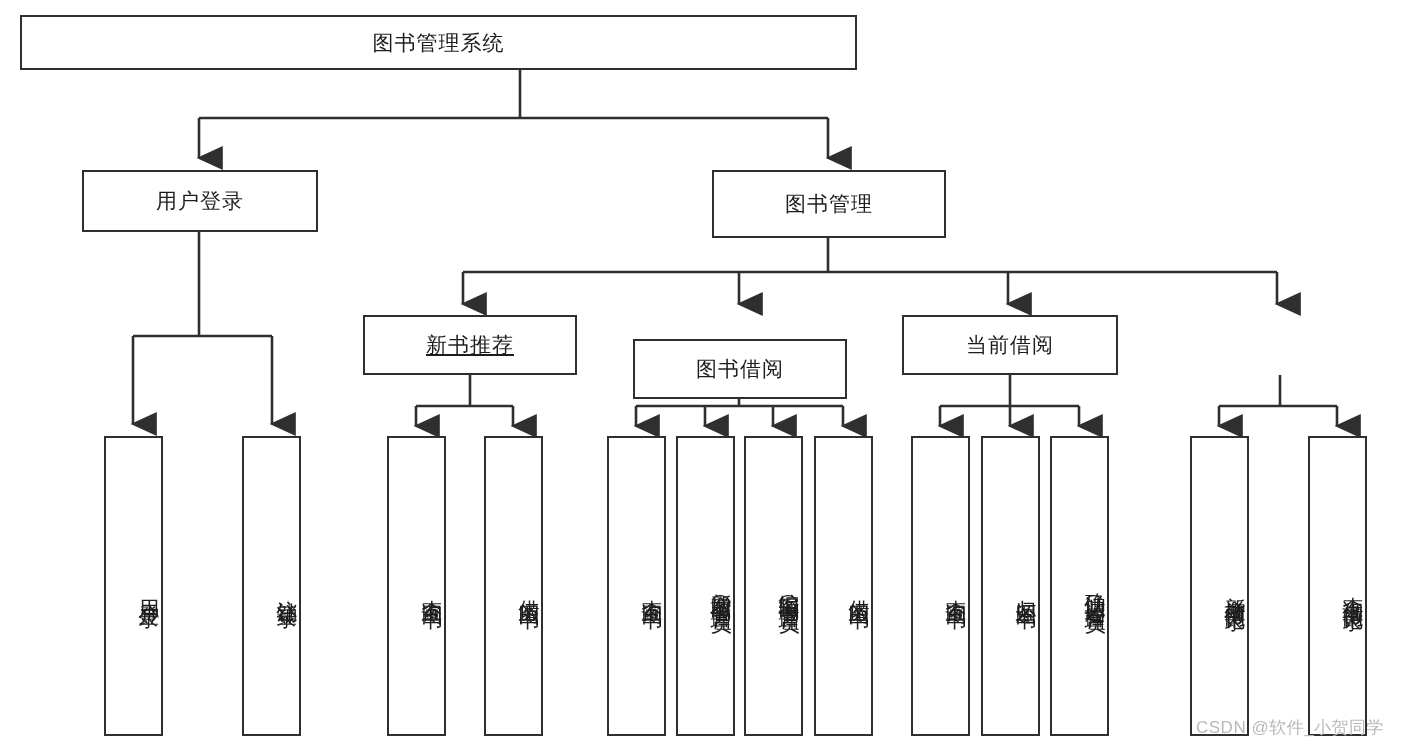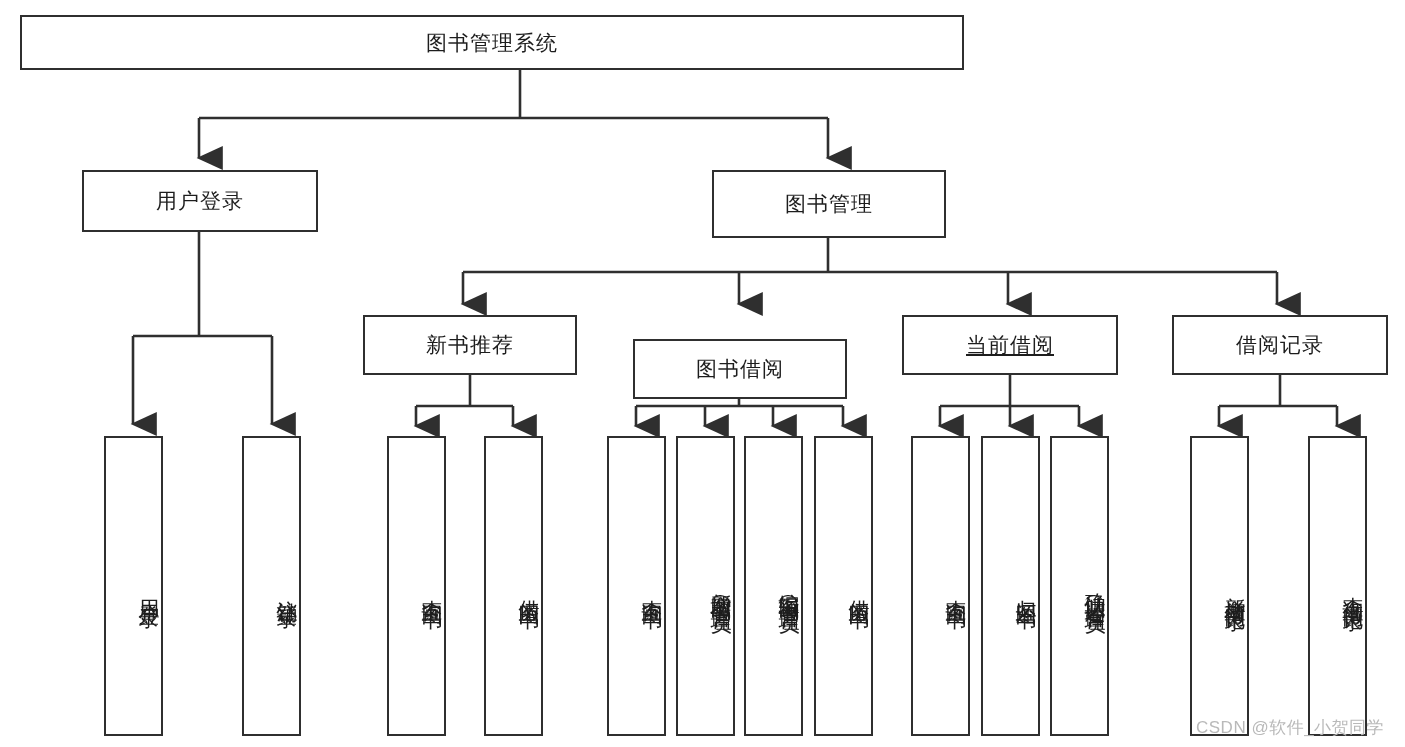--- a/index.html
+++ b/index.html
@@ -116,42 +116,39 @@
       <path d="M 1010 406 L 1010 426" marker-end="url(#arrow)"></path>
       <path d="M 1079 406 L 1079 426" marker-end="url(#arrow)"></path>
 
       <path d="M 1280 375 L 1280 406"></path>
       <path d="M 1219 406 L 1337 406"></path>
       <path d="M 1219 406 L 1219 426" marker-end="url(#arrow)"></path>
       <path d="M 1337 406 L 1337 426" marker-end="url(#arrow)"></path>
     </g>
   </svg>
 
-  <div class="node horiz" style="left:20px; top:15px; width:944px; height:55px;">
+  <div class="node horiz" style="left:20px; top:15px; width:837px; height:55px;">
     <span>图书管理系统</span>
   </div>
 
   <div class="node horiz" style="left:82px; top:170px; width:236px; height:62px;">
     <span>用户登录</span>
   </div>
   <div class="node horiz" style="left:712px; top:170px; width:234px; height:68px;">
     <span>图书管理</span>
   </div>
 
-  <div class="node horiz" style="left:363px; top:315px; width:214px; height:60px;">
+  <div class="node horiz" style="left:363px; top:315px; width:214px; height:60px;text-decoration:underline;">
     <span>新书推荐</span>
   </div>
   <div class="node horiz" style="left:633px; top:315px; width:214px; height:60px;margin-top:24px;">
     <span>图书借阅</span>
   </div>
-  <div class="node horiz" style="left:902px; top:315px; width:216px; height:60px;text-decoration:underline;">
+  <div class="node horiz" style="left:902px; top:315px; width:216px; height:60px;">
     <span>当前借阅</span>
-  </div>
-  <div class="node horiz" style="left:1172px; top:315px; width:216px; height:60px;">
-    <span>借阅记录</span>
   </div>
 
   <div class="node vert" style="left:104px; top:436px; width:59px; height:300px;">
     <span class="label">用户登录</span>
   </div>
   <div class="node vert" style="left:242px; top:436px; width:59px; height:300px;">
     <span class="label">注销登录</span>
   </div>
   <div class="node vert" style="left:387px; top:436px; width:59px; height:300px;">
     <span class="label">查询图书</span>

